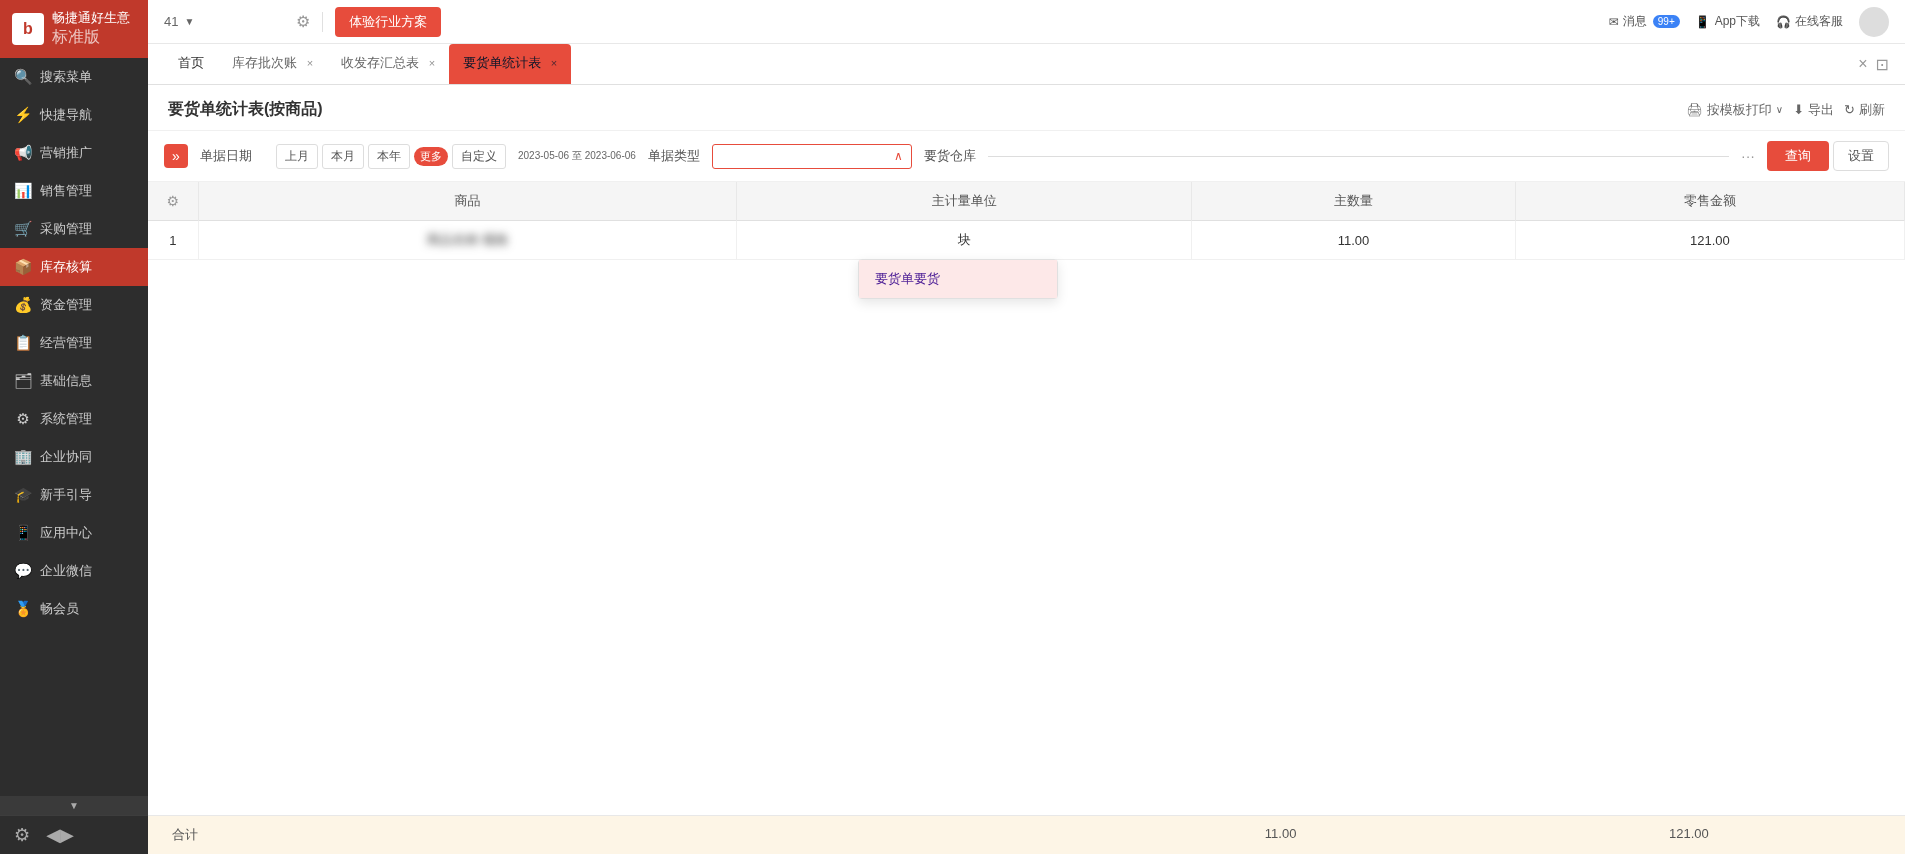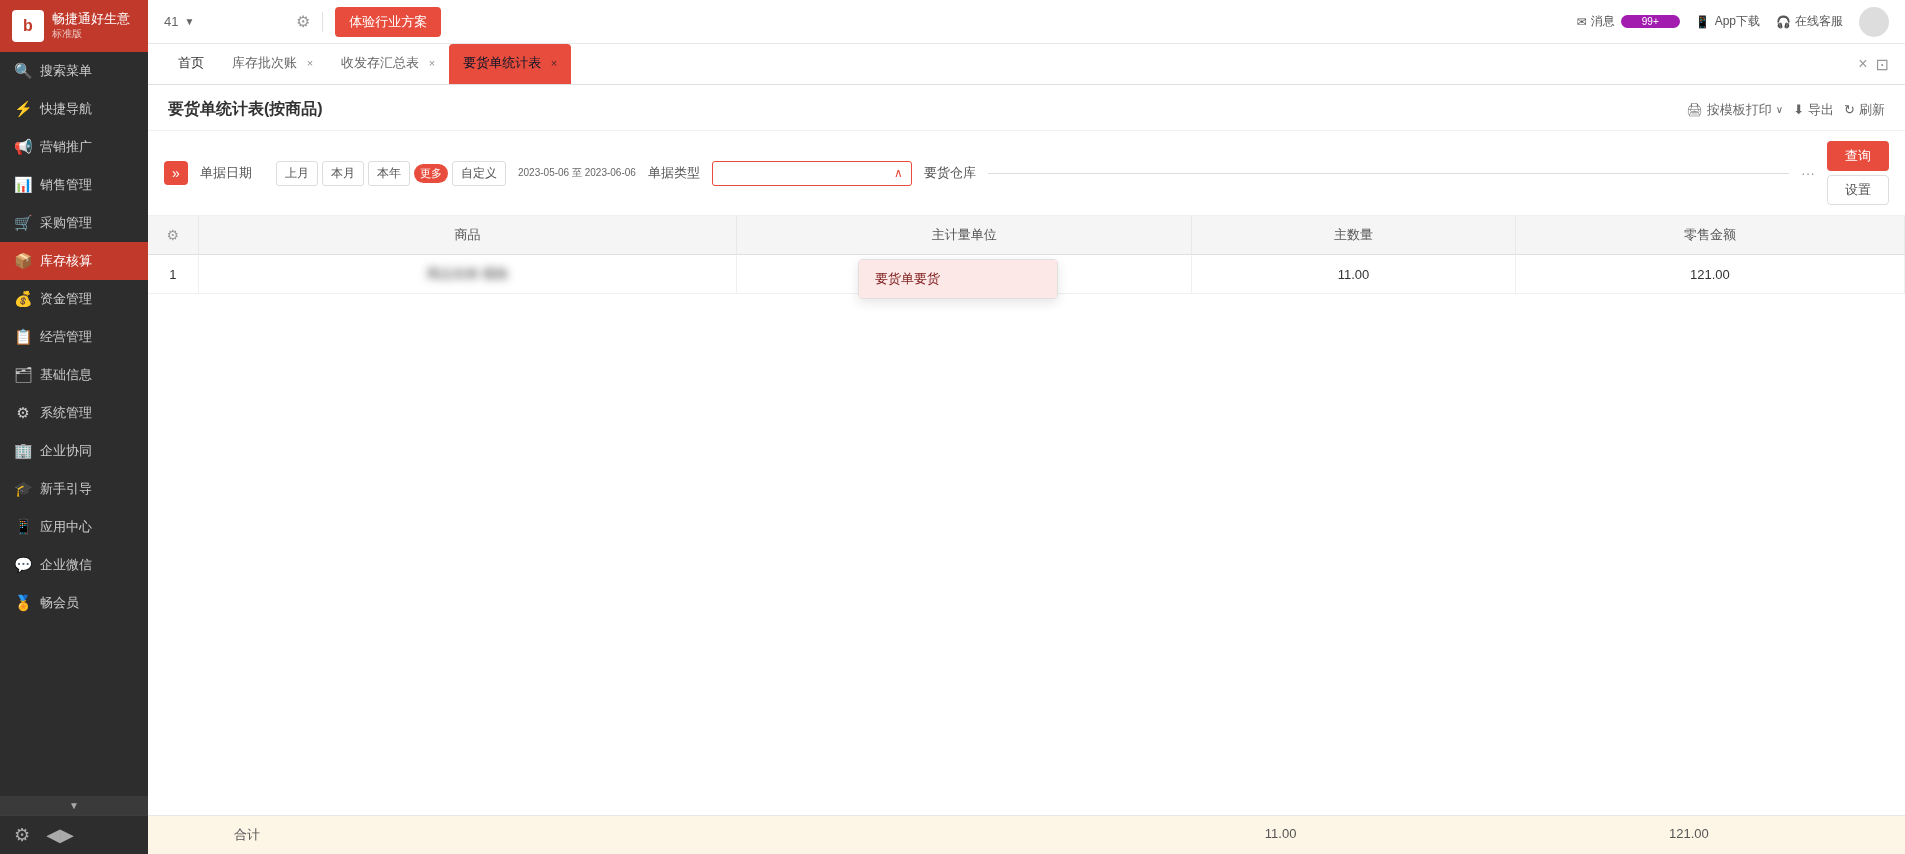--- a/index.html
+++ b/index.html
@@ -29,21 +29,21 @@
       background: white;
       border-radius: 4px;
       display: flex;
       align-items: center;
       justify-content: center;
       font-weight: bold;
       color: #c0392b;
       font-size: 16px;
     }
     .sidebar-title { font-size: 13px; color: white; line-height: 1.3; }
-    .sidebar-subtitle { font-size: 10px; color: rgba(255,255,255,0.7); }
+    .sidebar-subtitle { font-size: 16px; color: rgba(255,255,255,0.7); }
 
     .sidebar-items { flex: 1; overflow-y: auto; }
     .sidebar-item {
       display: flex;
       align-items: center;
       gap: 8px;
       padding: 10px 14px;
       color: #ccc;
       cursor: pointer;
       font-size: 13px;
@@ -105,24 +105,24 @@
     }
     .topbar-right {
       margin-left: auto;
       display: flex;
       align-items: center;
       gap: 16px;
       color: #555;
       font-size: 12px;
     }
     .topbar-badge {
-      background: #a21caf;
+      background: #3b82f6;
       color: white;
       border-radius: 10px;
-      padding: 1px 21px;
+      padding: 1px 5px;
       font-size: 10px;
       margin-left: 2px;
     }
     .topbar-right-item {
       display: flex;
       align-items: center;
       gap: 4px;
       cursor: pointer;
     }
     .avatar-placeholder {
@@ -296,21 +296,21 @@
       background: white;
       color: #555;
       padding: 5px 14px;
       border-radius: 4px;
       font-size: 13px;
       cursor: pointer;
       display: block;
     }
     .filter-right-btns {
       display: flex;
-      flex-direction: column;
+      flex-direction: row;
       gap: 4px;
     }
 
     
     .dropdown-overlay {
       position: absolute;
       background: white;
       border: 1px solid #e0e0e0;
       border-radius: 4px;
       box-shadow: 0 4px 12px rgba(0,0,0,0.1);
@@ -318,21 +318,21 @@
       min-width: 200px;
     }
     .dropdown-item {
       padding: 10px 16px;
       cursor: pointer;
       font-size: 13px;
       color: #333;
     }
     .dropdown-item.selected {
       background: #fde8e8;
-      color: #7f1d1d;
+      color: #4c1d95;
     }
 
     
     .table-container {
       flex: 1;
       overflow: auto;
     }
     table {
       width: 100%;
       border-collapse: collapse;
@@ -375,21 +375,20 @@
       font-size: 13px;
       color: #555;
     }
     .table-footer-cell {
       flex: 1;
       text-align: center;
     }
     .table-footer-label {
       padding-left: 12px;
       min-width: 100px;
-      text-align: right;
     }
 
     
     .blurred {
       filter: blur(4px);
       user-select: none;
     }
   </style>
 </head>
 <body>

